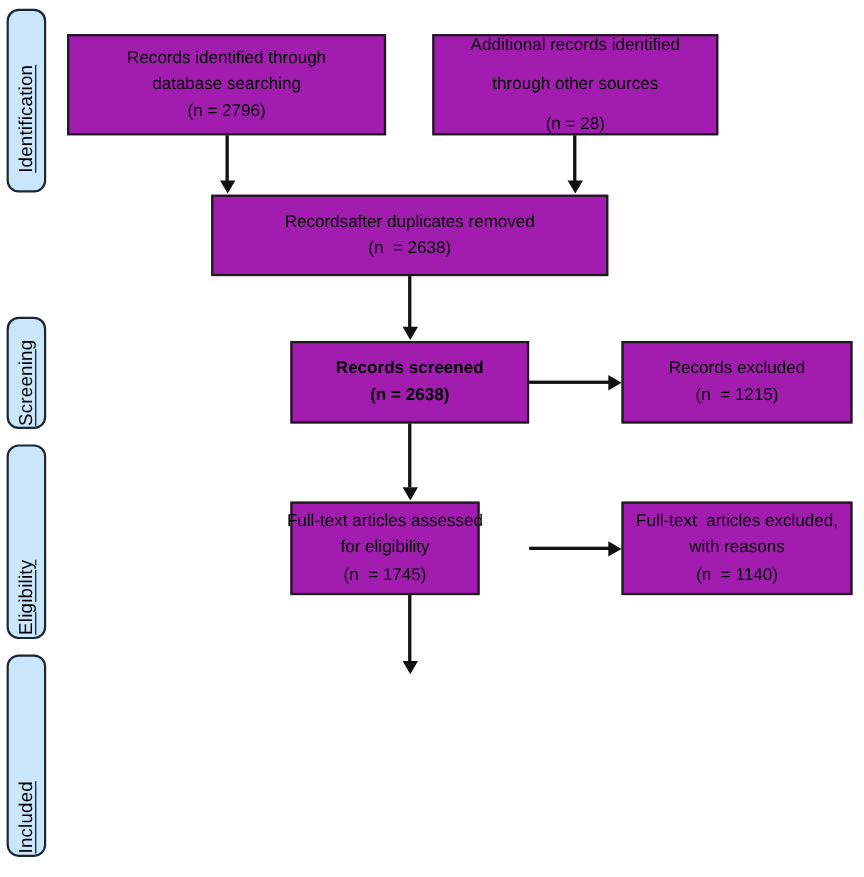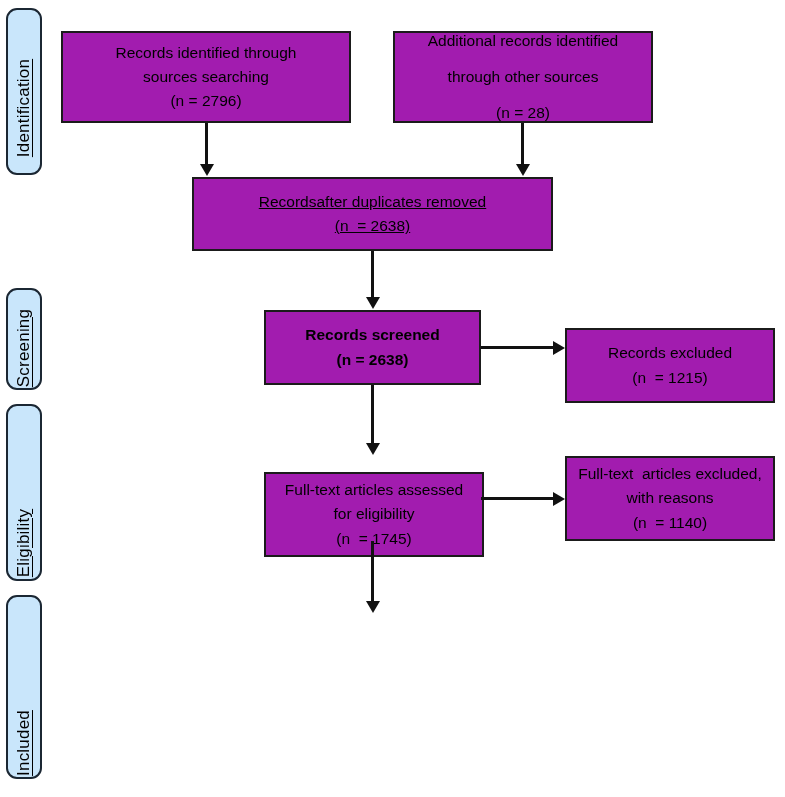--- a/index.html
+++ b/index.html
@@ -102,46 +102,46 @@
   <div class="stage-pill" style="left:6px; top:404px; width:36px; height:177px;">
     <span class="stage-pill-label" style="top:127px;">Eligibility</span>
   </div>
 
   <div class="stage-pill" style="left:6px; top:595px; width:36px; height:184px;">
     <span class="stage-pill-label" style="top:136px;">Included</span>
   </div>
 
   <div class="flow-box" style="left:61px; top:31px; width:290px; height:92px;">
     <span class="line">Records identified through</span>
-    <span class="line">sources searching</span>
+    <span class="line">database searching</span>
     <span class="line">(n = 2796)</span>
   </div>
 
   <div class="flow-box" style="left:393px; top:31px; width:260px; height:92px;gap:12px;">
     <span class="line">Additional records identified</span>
     <span class="line">through other sources</span>
     <span class="line">(n = 28)</span>
   </div>
 
-  <div class="flow-box" style="left:192px; top:177px; width:361px; height:74px;text-decoration:underline;">
+  <div class="flow-box" style="left:192px; top:177px; width:361px; height:74px;">
     <span class="line">Recordsafter duplicates removed</span>
     <span class="line">(n  = 2638)</span>
   </div>
 
   <div class="flow-box" style="left:264px; top:310px; width:217px; height:75px;font-weight:bold;">
     <span class="line">Records screened</span>
     <span class="line">(n = 2638)</span>
   </div>
 
-  <div class="flow-box" style="left:565px; top:328px; width:210px; height:75px;">
+  <div class="flow-box" style="left:565px; top:310px; width:210px; height:75px;">
     <span class="line">Records excluded</span>
     <span class="line">(n  = 1215)</span>
   </div>
 
-  <div class="flow-box" style="left:264px; top:456px; width:220px; height:85px;margin-top:16px;">
+  <div class="flow-box" style="left:264px; top:456px; width:172px; height:85px;">
     <span class="line">Full-text articles assessed</span>
     <span class="line">for eligibility</span>
     <span class="line">(n  = 1745)</span>
   </div>
 
   <div class="flow-box" style="left:565px; top:456px; width:210px; height:85px;">
     <span class="line">Full-text  articles excluded,</span>
     <span class="line">with reasons</span>
     <span class="line">(n  = 1140)</span>
   </div>

